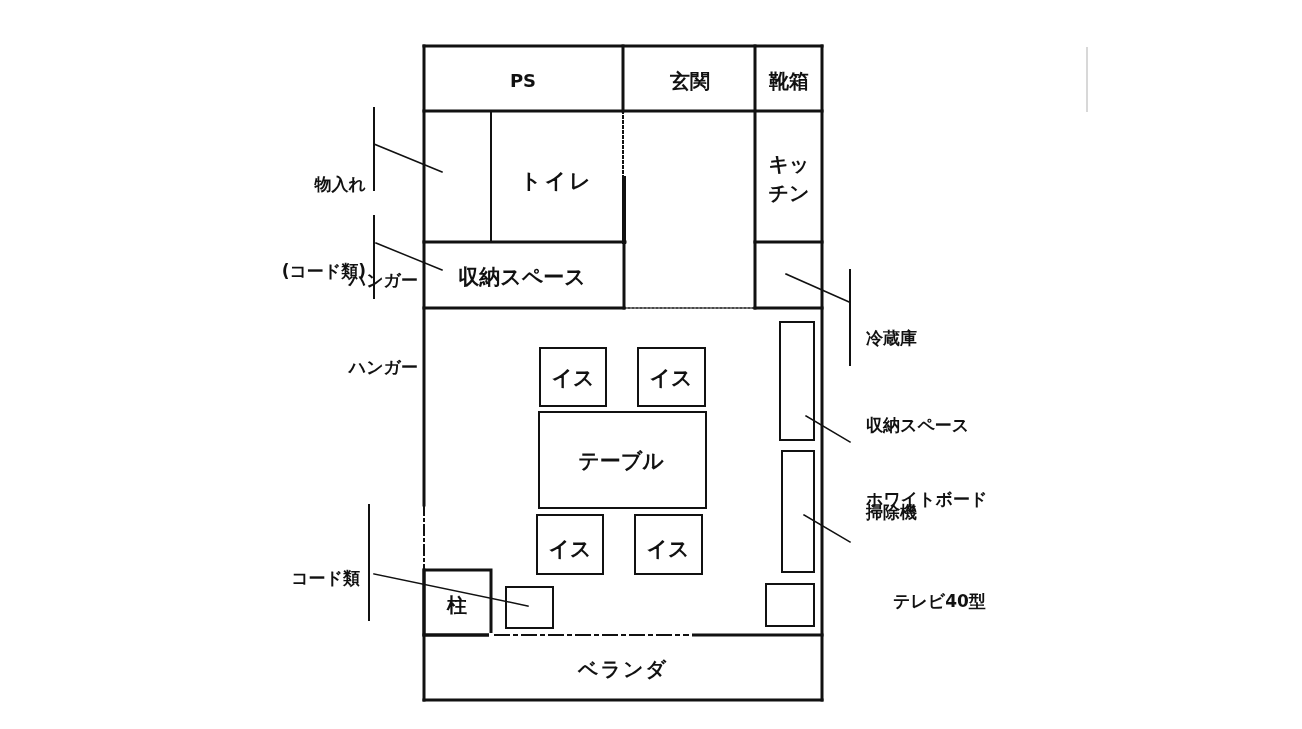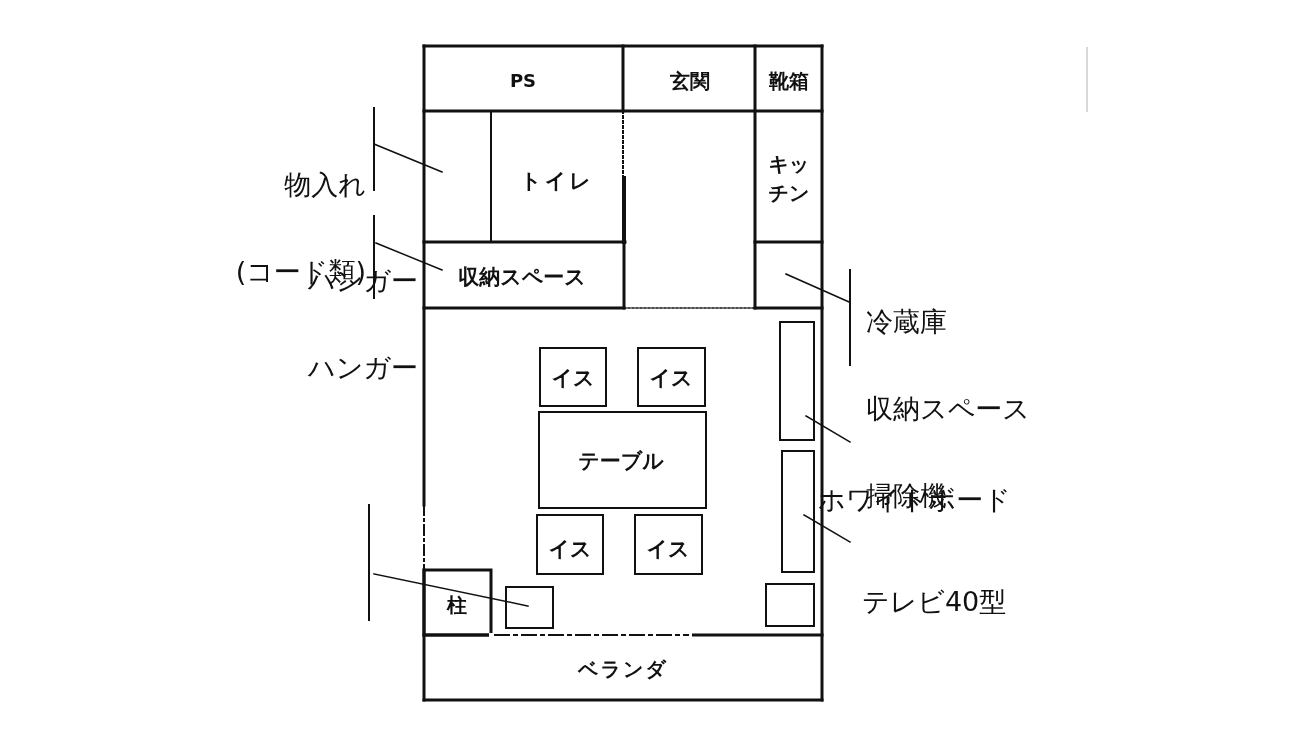--- a/index.html
+++ b/index.html
@@ -1,20 +1,20 @@
 <!DOCTYPE html>
 <html><head>
 <meta charset="utf-8">
 <style>
   html, body { margin:0; padding:0; background:#ffffff; }
   body { width:1302px; height:729px; position:relative; overflow:hidden;
          font-family:"DejaVu Sans", sans-serif; }
   svg { position:absolute; left:0; top:0; }
   .lbl { font-family:"DejaVu Sans", sans-serif; font-weight:bold; fill:#111; }
-  .note { position:absolute; font-size:27px; font-weight:normal; color:#111;
+  .note { position:absolute; font-size:17px; font-weight:bold; color:#111;
           line-height:29px; white-space:pre; }
   .note.right { text-align:right; }
 </style>
 </head>
 <body>
 
 <svg width="1302" height="729" viewBox="0 0 1302 729">
   <g stroke="#111" fill="none" stroke-linecap="square">
 
     <line x1="424" y1="46" x2="822" y2="46" stroke-width="3"></line>
@@ -92,28 +92,29 @@
   <div>物入れ</div>
   <div>(コード類)</div>
 </div>
 
 <div class="note right" style="right:884px; top:208px;">
   <div>ハンガー</div>
   <div>ハンガー</div>
 </div>
 
 <div class="note right" style="right:942px; top:506px;">
+  <div>コード類</div>
   
 </div>
 
-<div class="note" style="left:866px; top:249px;">
+<div class="note" style="left:866px; top:266px;">
   <div>冷蔵庫</div>
   <div>収納スペース</div>
   <div>掃除機</div>
 </div>
 
-<div class="note" style="left:818px; top:427px;">
+<div class="note" style="left:866px; top:427px;">
   <div>ホワイトボード</div>
 </div>
 
-<div class="note" style="left:862px; top:529px;">
+<div class="note" style="left:893px; top:529px;">
   <div>テレビ40型</div>
 </div>
 
 </body></html>

